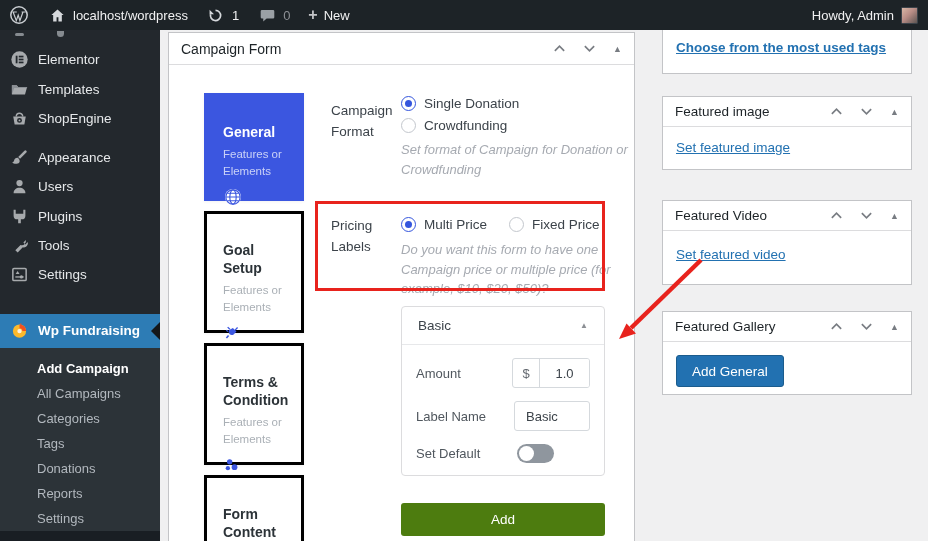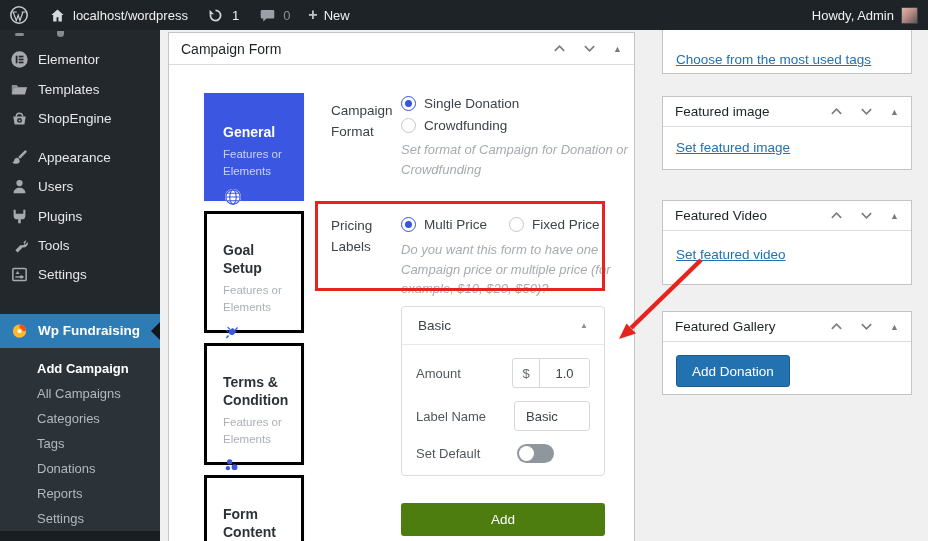--- a/index.html
+++ b/index.html
@@ -93,21 +93,21 @@
   .add-btn { position:absolute; left:232px; top:470px; width:204px; height:33px; background:#4d7c0f;
     border:none; border-radius:3px; color:#fff; font-size:13.5px; cursor:pointer;
     display:flex; align-items:center; justify-content:center; font-family:"Liberation Sans", sans-serif; }
   
   .sbox { position:absolute; left:662px; width:250px; background:#fff; border:1px solid #c3c4c7; z-index:5; }
   .sbox-header { height:30px; display:flex; align-items:center; padding:0 12px;
     font-size:13.5px; color:#1d2327; border-bottom:1px solid #dcdcde; }
   .sbox-body { padding:11px 13px 12px; }
   .wp-link { color:#2271b1; text-decoration:underline; font-size:13.5px; cursor:pointer; }
   .box-tags { top:30px; height:44px; border-top:none; }
-  .box-tags .sbox-body { padding-top:20px; }
+  .box-tags .sbox-body { padding-top:8px;font-weight:bold; }
   .box-image { top:96px; height:74px; }
   .box-video { top:200px; height:85px; }
   .box-video .sbox-body { padding-top:14px; }
   .box-gallery { top:311px; height:84px; }
   .gallery-btn { background:#2271b1; border:1px solid #1b5c8d; border-radius:3px; color:#fff;
     height:32px; padding:0 15px; font-size:13.5px; cursor:pointer; display:inline-flex; align-items:center;
     font-family:"Liberation Sans", sans-serif; margin-top:2px; }
   
   .overlay { position:absolute; left:0; top:0; z-index:25; pointer-events:none; }
 </style>
@@ -470,21 +470,21 @@
         <span class="handle">
             <svg width="13" height="9" viewBox="0 0 14 9">
               <path d="M2 2l5 5 5-5" fill="none" stroke="#787c82" stroke-width="1.8"></path>
             </svg>
           </span>
         <span class="handle tri">▲</span>
       </span>
     </div>
     <div class="sbox-body">
       <button class="gallery-btn">
-        <span>Add Donation</span>
+        <span>Add General</span>
       </button>
     </div>
   </div>
 
   <svg class="overlay" width="928" height="541">
     <line x1="701" y1="260" x2="631" y2="328" stroke="#e8231d" stroke-width="4.5"></line>
     <polygon points="619,339 636,333.5 626.5,323.5" fill="#e8231d"></polygon>
   </svg>
 
 </div>

